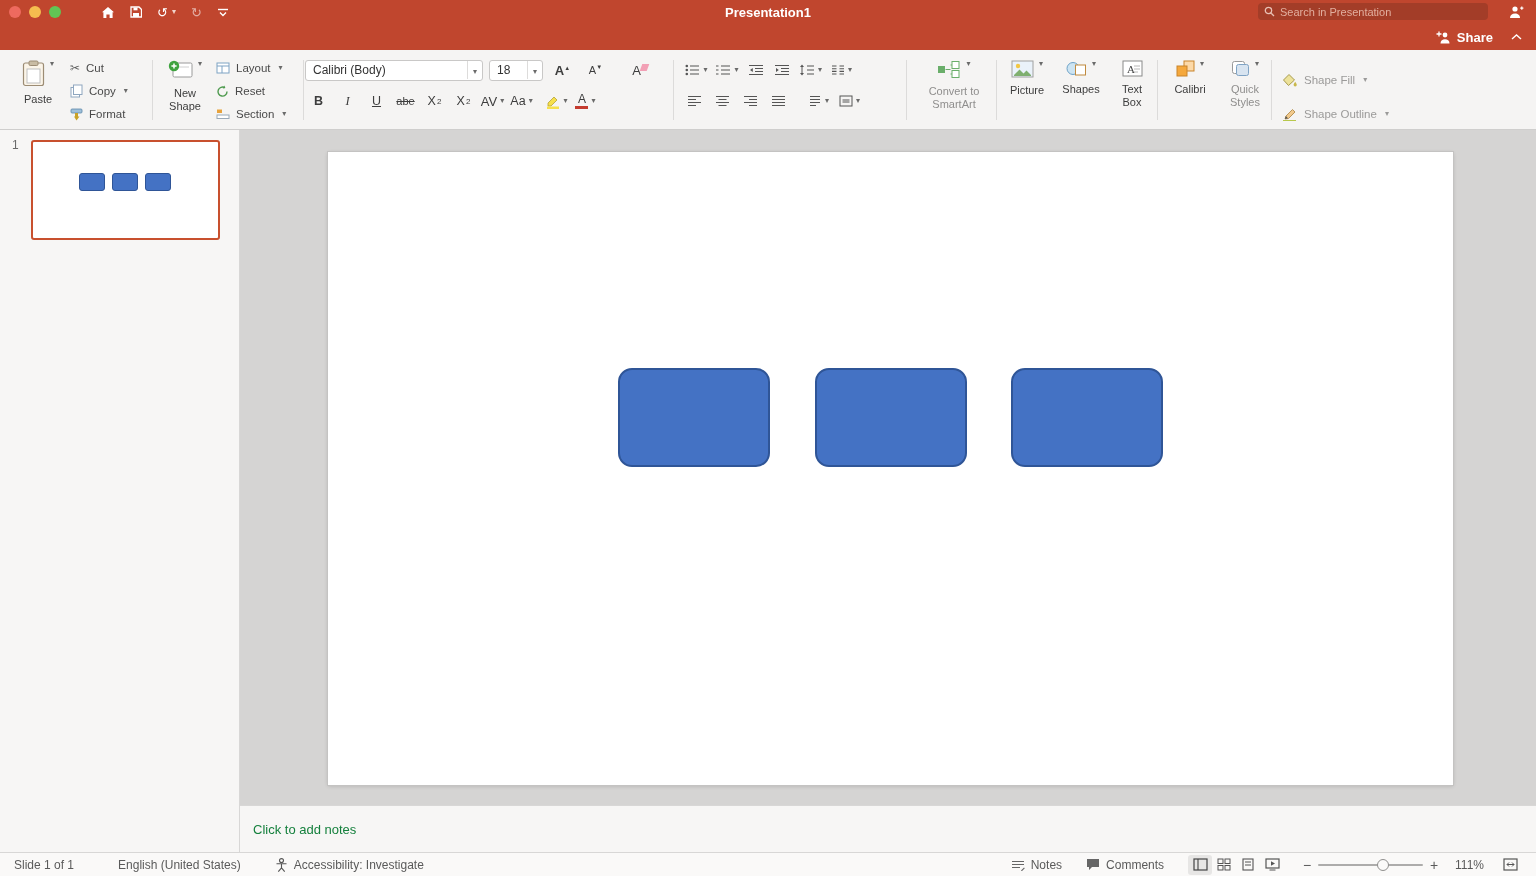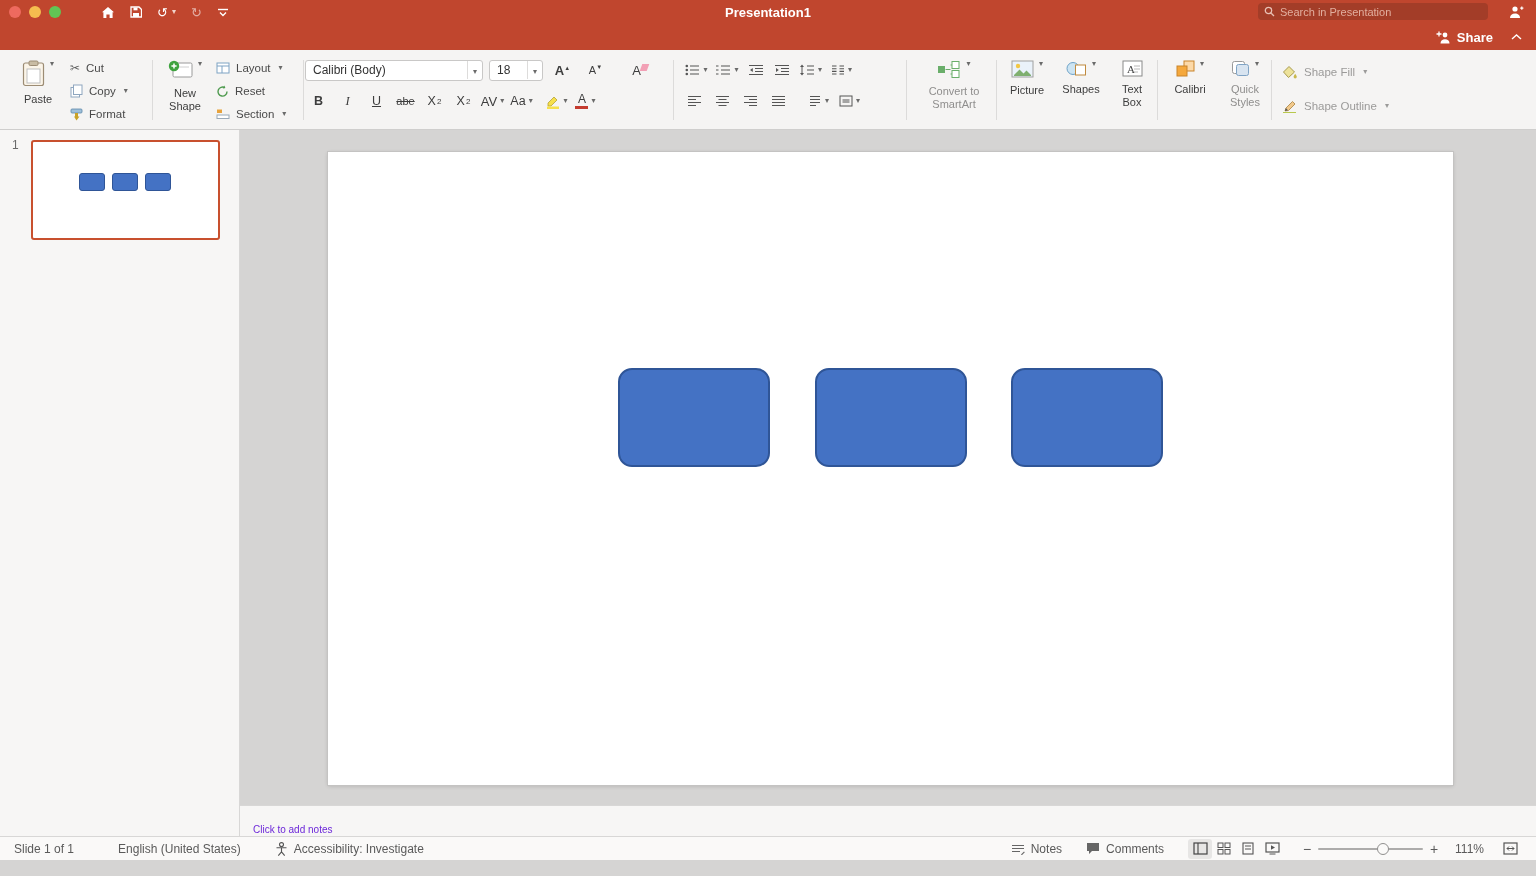--- a/index.html
+++ b/index.html
@@ -57,24 +57,24 @@
 
 
 .thumb-pane{position:absolute;top:130px;left:0;width:240px;bottom:24px;background:#F7F6F5;border-right:1px solid #D8D7D6;z-index:10}
 .thumb-num{position:absolute;left:12px;top:8px;font-size:12px;color:#6a6a6a}
 .thumb{position:absolute;left:31px;top:10px;width:189px;height:100px;background:#fff;border:2px solid #C8502E;border-radius:3px}
 .mini-shape{position:absolute;top:31px;width:26px;height:18px;border-radius:3px;background:#4472C4;border:1px solid #2F5597}
 .canvas{position:absolute;top:130px;left:240px;right:0;height:675px;background:#D5D4D3;z-index:5}
 .slide{position:absolute;left:88px;top:22px;width:1125px;height:633px;background:#fff;box-shadow:0 0 0 1px #C4C3C2,0 1px 4px rgba(0,0,0,.18)}
 .shape{position:absolute;top:216px;width:152px;height:99px;border-radius:14px;background:#4472C4;border:2px solid #2F5597}
 .notesbar{position:absolute;top:805px;left:240px;right:0;height:47px;background:#F7F6F5;border-top:1px solid #D8D7D6;display:flex;align-items:center;padding-left:13px;z-index:10}
-.notesbar span{font-size:10px;color:#6d28d9}
-
-
-.statusbar{position:absolute;left:0;right:0;bottom:16px;height:24px;background:#FAF9F8;border-top:1px solid #D8D7D6;display:flex;align-items:center;font-size:12px;color:#5a5a5a;padding:0 14px;z-index:30}
+.notesbar span{font-size:13px;color:#15803d}
+
+
+.statusbar{position:absolute;left:0;right:0;bottom:0;height:24px;background:#FAF9F8;border-top:1px solid #D8D7D6;display:flex;align-items:center;font-size:12px;color:#5a5a5a;padding:0 14px;z-index:30}
 .sb-item{display:flex;align-items:center;gap:6px}
 .sb-gap{margin-right:44px}
 .viewbtn{display:flex;align-items:center;justify-content:center;width:24px;height:20px}
 .viewbtn.active{background:#E7E6E5;border-radius:3px}
 .zslider{position:relative;width:105px;height:14px;margin:0 4px}
 .ztrack{position:absolute;left:0;right:0;top:6px;height:2px;background:#ADACAB;border-radius:1px}
 .zthumb{position:absolute;left:56%;top:1px;width:12px;height:12px;border-radius:50%;background:#FBFAF9;border:1px solid #908F8E}
 .zoombtn{font-size:14px;color:#5a5a5a;width:14px;text-align:center}
 svg{display:block}
 </style>
@@ -458,21 +458,21 @@
             </svg>
           <span class="dd">▾</span>
         </span>
         <span class="biglabel muted">Quick
 Styles</span>
       </div>
     </div>
     <span class="vsep" style="left:1271px"></span>
 
     <div class="rg" style="left:1282px;width:140px">
-      <div class="sbtn" style="margin-top:12px">
+      <div class="sbtn" style="margin-top:20px">
         <svg width="16" height="14">
             <path d="M7 1.5L12.5 7 6.5 12.5 1.5 7z" fill="#EDE29A" stroke="#A89B4F"></path>
             <path d="M13.2 8.8c.9 1.3 1.6 2.2 1.6 3a1.6 1.6 0 0 1-3.2 0c0-.8.7-1.7 1.6-3z" fill="#C9B84C"></path>
           </svg>
         <span style="color:#9b9a99">Shape Fill</span>
         <span class="dd" style="color:#9b9a99">▾</span>
       </div>
       <div class="sbtn" style="margin-top:14px">
         <svg width="16" height="14">
             <path d="M3 12l1-3 6.5-6.5 2.5 2.5L6.5 11.5z" fill="#F2C98C" stroke="#A8823F" stroke-width=".8"></path>

